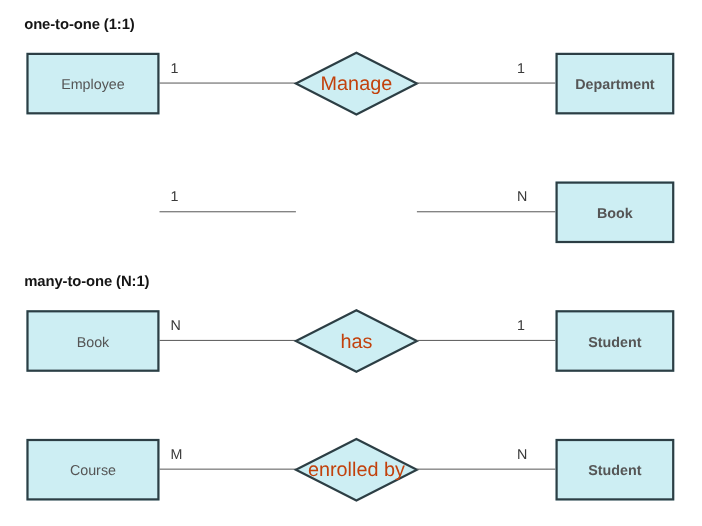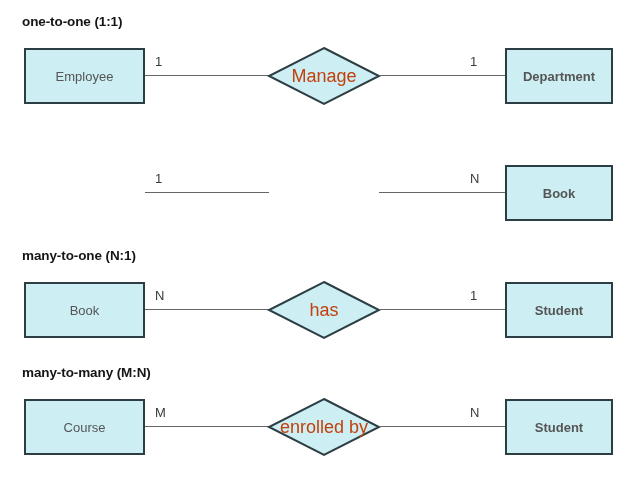--- a/index.html
+++ b/index.html
@@ -179,21 +179,20 @@
 
     <div class="link link-right"></div>
     <div class="cardinality card-right">1</div>
 
     <div class="entity entity-right">
       <span class="entity-label">Student</span>
     </div>
   </div>
 
   <div class="row" style="top:365px;">
-    <div class="row-header">many-to-many (M:N)</div>
 
     <div class="entity entity-left">
       <span class="entity-label">Course</span>
     </div>
 
     <div class="cardinality card-left">M</div>
     <div class="link link-left"></div>
 
     <div class="diamond">
       <svg viewBox="0 0 112 58" preserveAspectRatio="none" aria-hidden="true">

